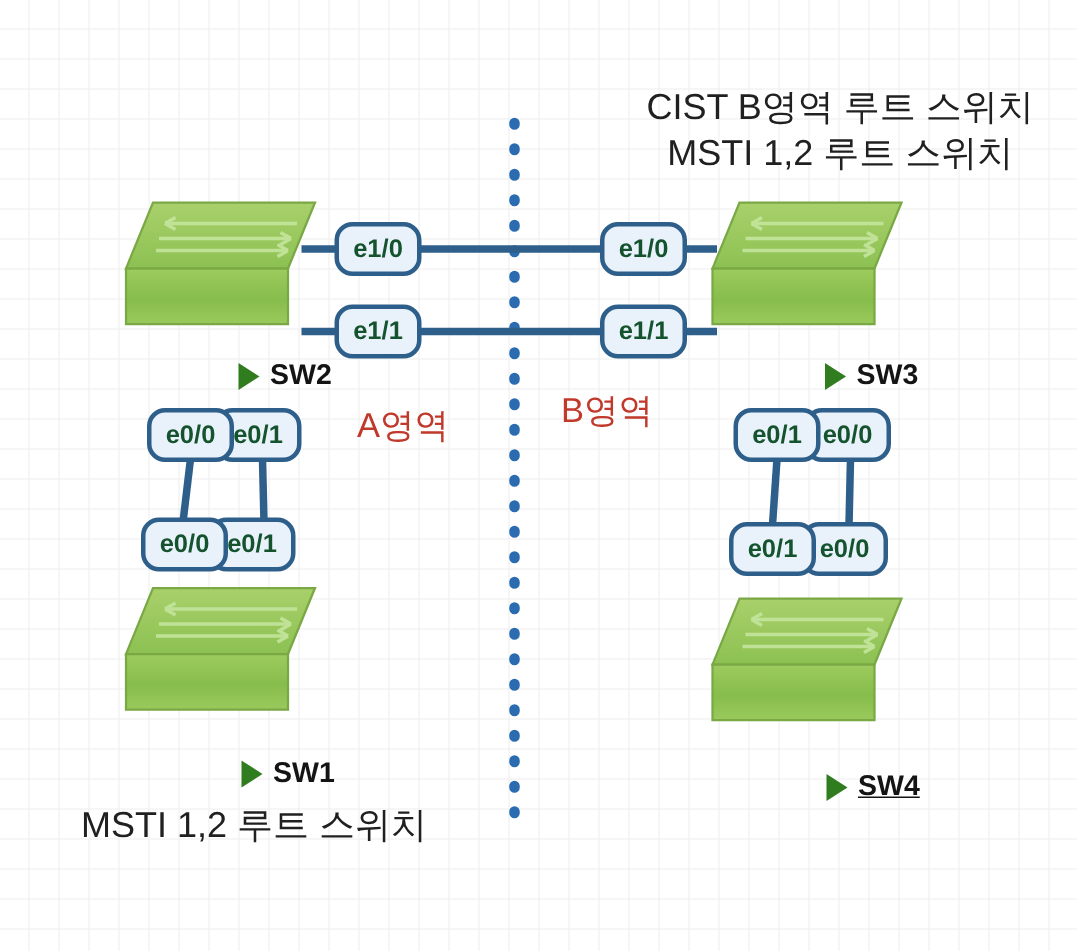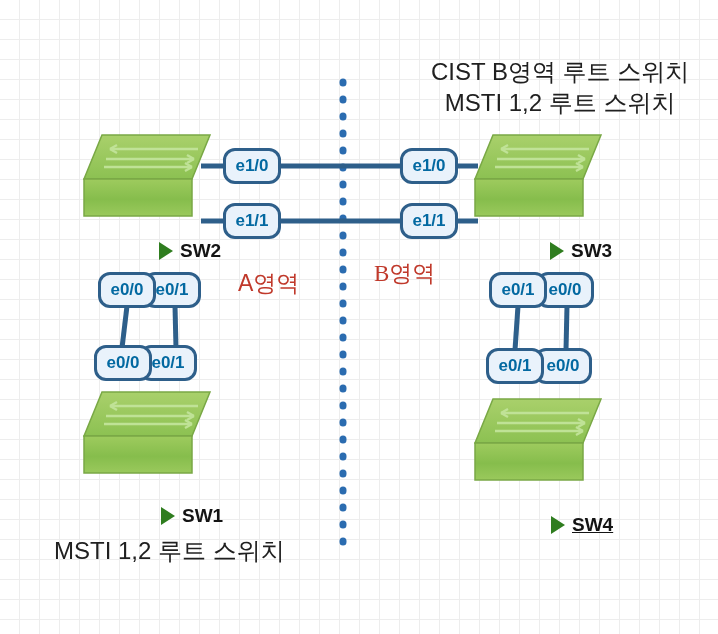--- a/index.html
+++ b/index.html
@@ -41,21 +41,21 @@
   
   .port {
     position: absolute;
     box-sizing: border-box;
     height: 36px;
     min-width: 58px;
     padding: 0 6px;
     border: 3px solid #2e5f8a;
     border-radius: 12px;
     background: #e9f2fb;
-    color: #0369a1;
+    color: #14532d;
     font-size: 17px;
     font-weight: bold;
     line-height: 30px;
     text-align: center;
     white-space: nowrap;
     overflow: hidden;
   }
 
   
   .devlabel {
@@ -225,21 +225,21 @@
   <div class="devlabel" style="left:113px; top:505px;">
     <span class="tri"></span>
     <span>SW1</span>
   </div>
   <div class="devlabel" style="left:503px; top:514px;text-decoration:underline;">
     <span class="tri"></span>
     <span>SW4</span>
   </div>
 
   <div class="region" style="left:238px; top:268px;">A영역</div>
-  <div class="region" style="left:374px; top:258px;font-family:Liberation Serif, serif;">B영역</div>
+  <div class="region" style="left:374px; top:258px;">B영역</div>
 
   <div class="note" style="left:399px; top:56px;">
     <div>CIST B영역 루트 스위치</div>
     <div>MSTI 1,2 루트 스위치</div>
   </div>
 
   <div class="note" style="left:22px; top:535px;">
     <div>MSTI 1,2 루트 스위치</div>
   </div>
 

